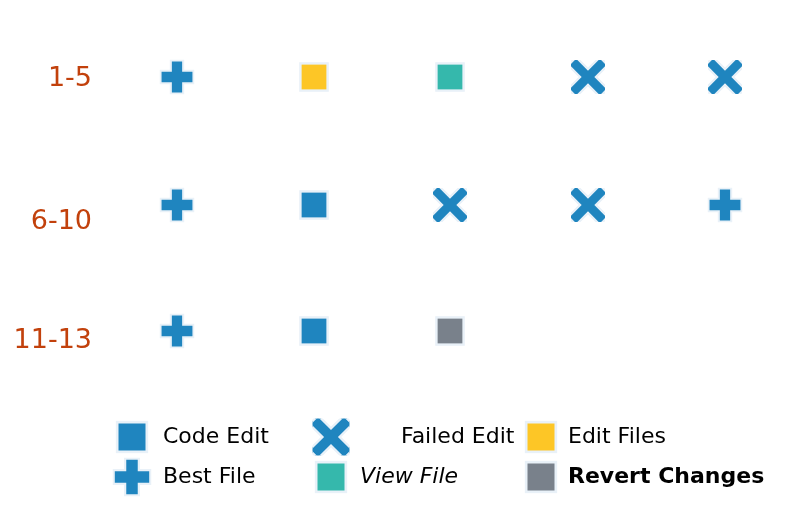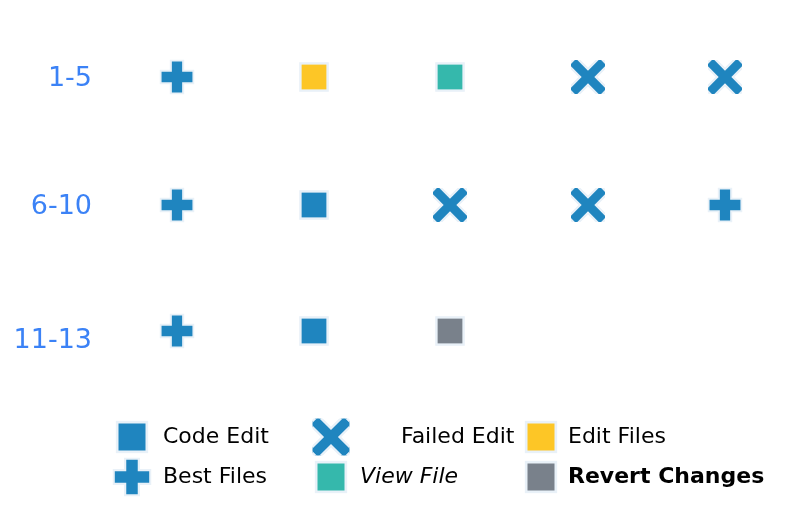--- a/index.html
+++ b/index.html
@@ -11,21 +11,21 @@
     color:#000000;
     overflow:hidden;
   }
   .row-label{
     position:absolute;
     left:0;width:92px;
     text-align:right;
     transform:translateY(-52%);
     font-size:27px;
     line-height:1;
-    color:#3b82f6;
+    color:#c2410c;
   }
   .pt{
     position:absolute;
     transform:translate(-50%,-50%);
     line-height:0;
   }
   .legend-marker{
     position:absolute;
     transform:translate(-50%,-50%);
     line-height:0;
@@ -57,21 +57,21 @@
       <div class="pt" style="left: 588px; top: 77px;"><svg width="34" height="34" viewBox="0 0 34 34">
           <g transform="translate(17 17) rotate(45) scale(1.4) translate(-17 -17)">
             <path d="M13 1 H21 V13 H33 V21 H21 V33 H13 V21 H1 V13 H13 Z" fill="#1f85bf" stroke="#e9f1f8" stroke-width="1.6"></path>
           </g>
         </svg></div>
       <div class="pt" style="left: 725px; top: 77px;"><svg width="34" height="34" viewBox="0 0 34 34">
           <g transform="translate(17 17) rotate(45) scale(1.4) translate(-17 -17)">
             <path d="M13 1 H21 V13 H33 V21 H21 V33 H13 V21 H1 V13 H13 Z" fill="#1f85bf" stroke="#e9f1f8" stroke-width="1.6"></path>
           </g>
         </svg></div>
-      <div class="row-label" style="top: 205px;">6-10</div>
+      <div class="row-label" style="top: 220px;">6-10</div>
       <div class="pt" style="left: 177px; top: 205px;"><svg width="35" height="35" viewBox="0 0 34 34">
           <path d="M11 1 H23 V11 H33 V23 H23 V33 H11 V23 H1 V11 H11 Z" fill="#1f85bf" stroke="#e9f1f8" stroke-width="2"></path>
         </svg></div>
       <div class="pt" style="left: 314px; top: 205px;"><svg width="33" height="33" viewBox="0 0 34 34">
           <rect x="3" y="3" width="28" height="28" fill="#1f85bf" stroke="#e9f1f8" stroke-width="2.5"></rect>
         </svg></div>
       <div class="pt" style="left: 450px; top: 205px;"><svg width="34" height="34" viewBox="0 0 34 34">
           <g transform="translate(17 17) rotate(45) scale(1.4) translate(-17 -17)">
             <path d="M13 1 H21 V13 H33 V21 H21 V33 H13 V21 H1 V13 H13 Z" fill="#1f85bf" stroke="#e9f1f8" stroke-width="1.6"></path>
           </g>
@@ -96,21 +96,21 @@
         </svg></div>
     </div>
   <div id="legend">
       <div class="legend-marker" style="left: 132px; top: 437px;"><svg width="36" height="36" viewBox="0 0 34 34">
           <rect x="3" y="3" width="28" height="28" fill="#1f85bf" stroke="#e9f1f8" stroke-width="2.5"></rect>
         </svg></div>
       <div class="legend-label" style="left: 163px; top: 437px;">Code Edit</div>
       <div class="legend-marker" style="left: 132px; top: 477px;"><svg width="39" height="39" viewBox="0 0 34 34">
           <path d="M11 1 H23 V11 H33 V23 H23 V33 H11 V23 H1 V11 H11 Z" fill="#1f85bf" stroke="#e9f1f8" stroke-width="2"></path>
         </svg></div>
-      <div class="legend-label" style="left: 163px; top: 477px;">Best Files</div>
+      <div class="legend-label" style="left: 163px; top: 477px;">Best File</div>
       <div class="legend-marker" style="left: 331px; top: 437px;"><svg width="37" height="37" viewBox="0 0 34 34">
           <g transform="translate(17 17) rotate(45) scale(1.4) translate(-17 -17)">
             <path d="M13 1 H21 V13 H33 V21 H21 V33 H13 V21 H1 V13 H13 Z" fill="#1f85bf" stroke="#e9f1f8" stroke-width="1.6"></path>
           </g>
         </svg></div>
       <div class="legend-label" style="left: 360px; top: 437px; margin-left: 41px;">Failed Edit</div>
       <div class="legend-marker" style="left: 331px; top: 477px;"><svg width="36" height="36" viewBox="0 0 34 34">
           <rect x="3" y="3" width="28" height="28" fill="#35b8ac" stroke="#e9f1f8" stroke-width="2.5"></rect>
         </svg></div>
       <div class="legend-label" style="left: 360px; top: 477px; font-style: italic;">View File</div>

